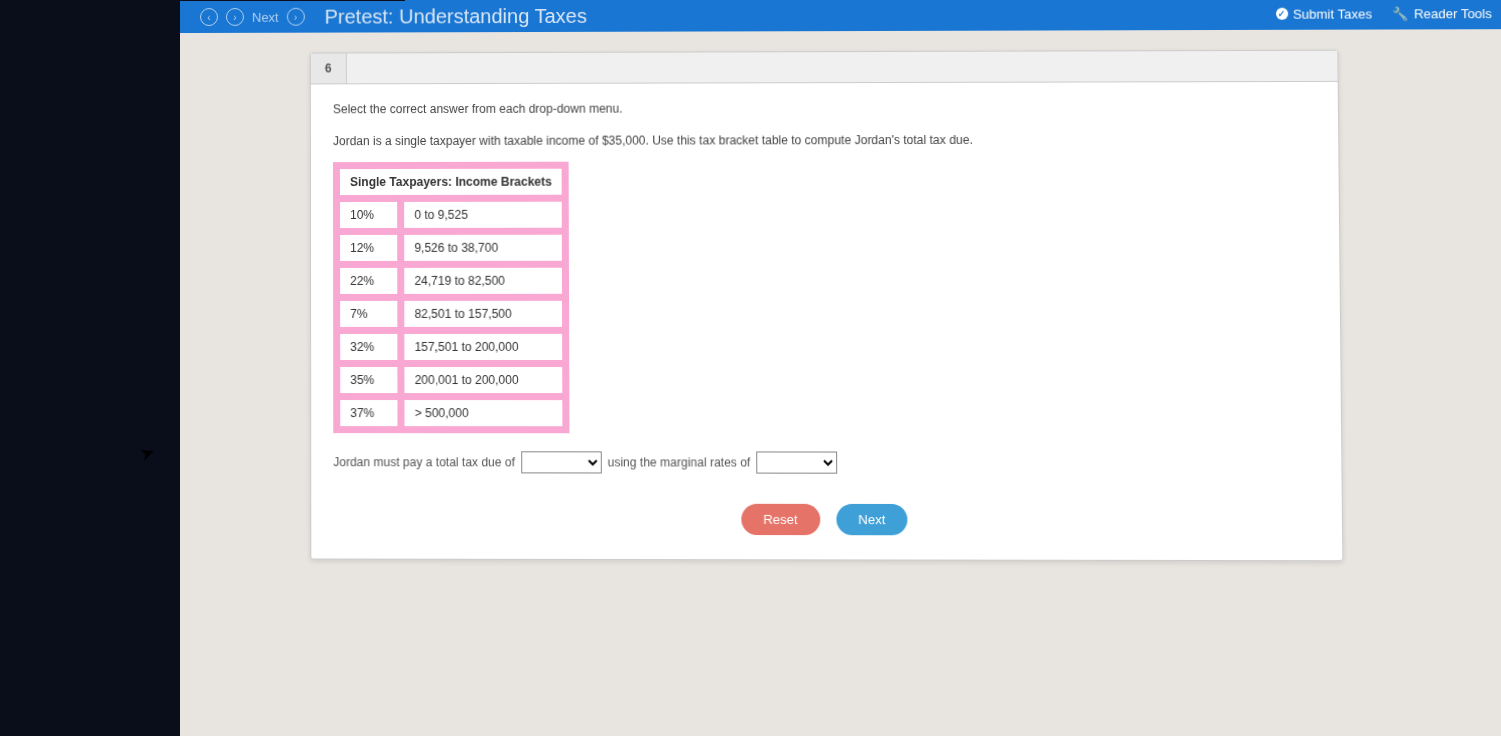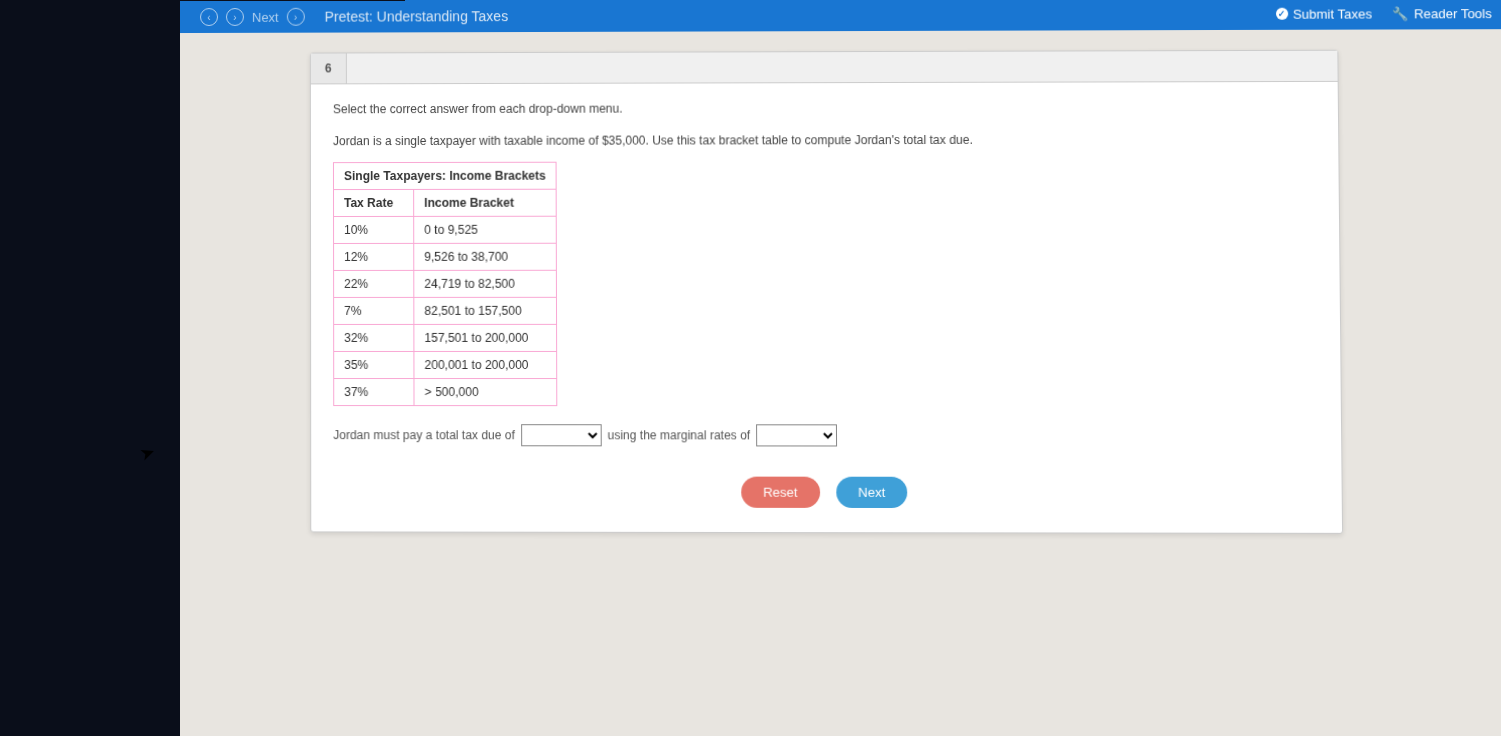--- a/index.html
+++ b/index.html
@@ -42,21 +42,21 @@
     .arrow-circle {
       display: inline-flex;
       align-items: center;
       justify-content: center;
       width: 18px;
       height: 18px;
       border: 1px solid #b0d0ef;
       border-radius: 50%;
       font-size: 10px;
     }
-    .header-title { color: #d7e6f5; font-size: 14px; }
+    .header-title { color: #d7e6f5; font-size: 20px; }
     .header-link { cursor: pointer; display: flex; align-items: center; gap: 5px; }
     .check-icon {
       display: inline-block;
       width: 12px;
       height: 12px;
       border-radius: 50%;
       background: white;
       color: #1976d2;
       text-align: center;
       line-height: 12px;
@@ -93,21 +93,21 @@
       font-size: 12px;
       color: #333;
     }
     .instruction { margin-bottom: 18px; color: #444; }
     .prompt { margin-bottom: 14px; color: #444; }
     .bracket-table {
       border-collapse: collapse;
       margin-bottom: 18px;
     }
     .bracket-table th, .bracket-table td {
-      border: 1px solid #f9a8d4;
+      border: 7px solid #f9a8d4;
       padding: 6px 10px;
       font-size: 12px;
       text-align: left;
       color: #333;
     }
     .bracket-table th { font-weight: bold; background: white; }
     .merged-header { text-align: center; }
     .answer-line {
       color: #555;
       display: flex;
@@ -184,24 +184,20 @@
       </div>
       <div class="question-body">
         <p class="instruction">Select the correct answer from each drop-down menu.</p>
         <p class="prompt">Jordan is a single taxpayer with taxable income of $35,000. Use this tax bracket table to compute Jordan's total tax due.</p>
 
         <table class="bracket-table">
           <thead>
             <tr>
               <th colspan="2" class="merged-header">Single Taxpayers: Income Brackets</th>
             </tr>
-            <tr>
-              <th>Tax Rate</th>
-              <th>Income Bracket</th>
-            </tr>
           </thead>
           <tbody>
             <tr>
               <td>10%</td>
               <td>0 to 9,525</td>
             </tr>
             <tr>
               <td>12%</td>
               <td>9,526 to 38,700</td>
             </tr>

